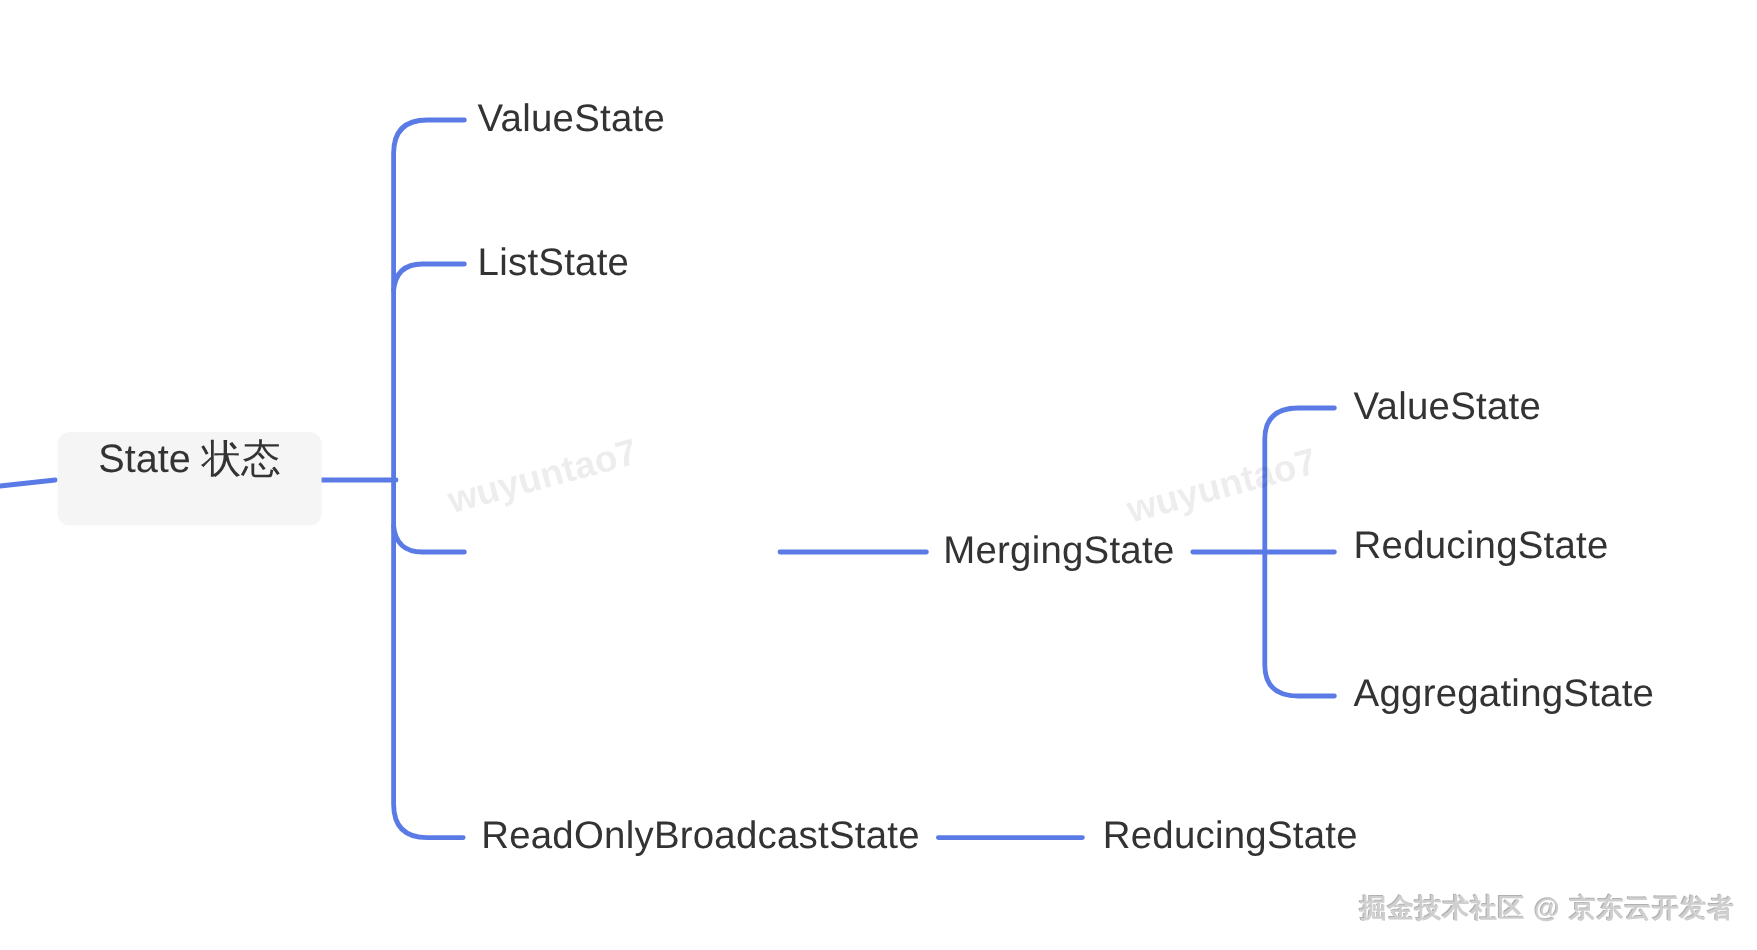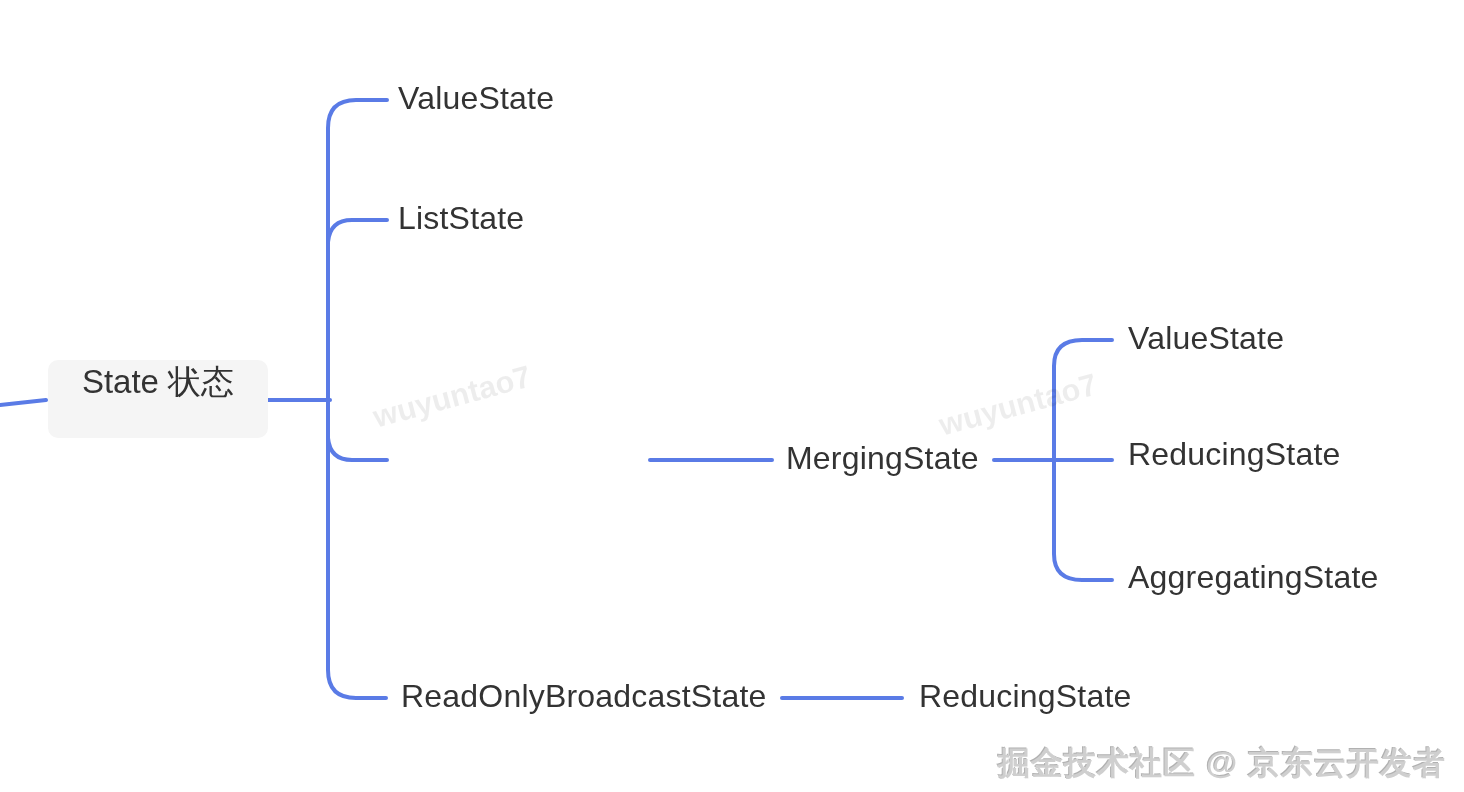--- a/index.html
+++ b/index.html
@@ -37,21 +37,21 @@
     transform:rotate(-15deg);
     transform-origin:left center;
     white-space:nowrap;
     pointer-events:none;
   }
   .wm1{left:374px;top:400px;}
   .wm2{left:940px;top:408px;}
   .credit{
     position:absolute;
     right:18px;top:742px;
-    font-size:32px;font-weight:700;
+    font-size:22px;font-weight:700;
     color:#cfcfcf;
     text-shadow:1px 1px 0 #ffffff,-1px -1px 0 rgba(125,125,125,0.6);
     white-space:nowrap;
     letter-spacing:1px;
   }
 </style>
 </head>
 <body>
 
 <div class="canvas">

